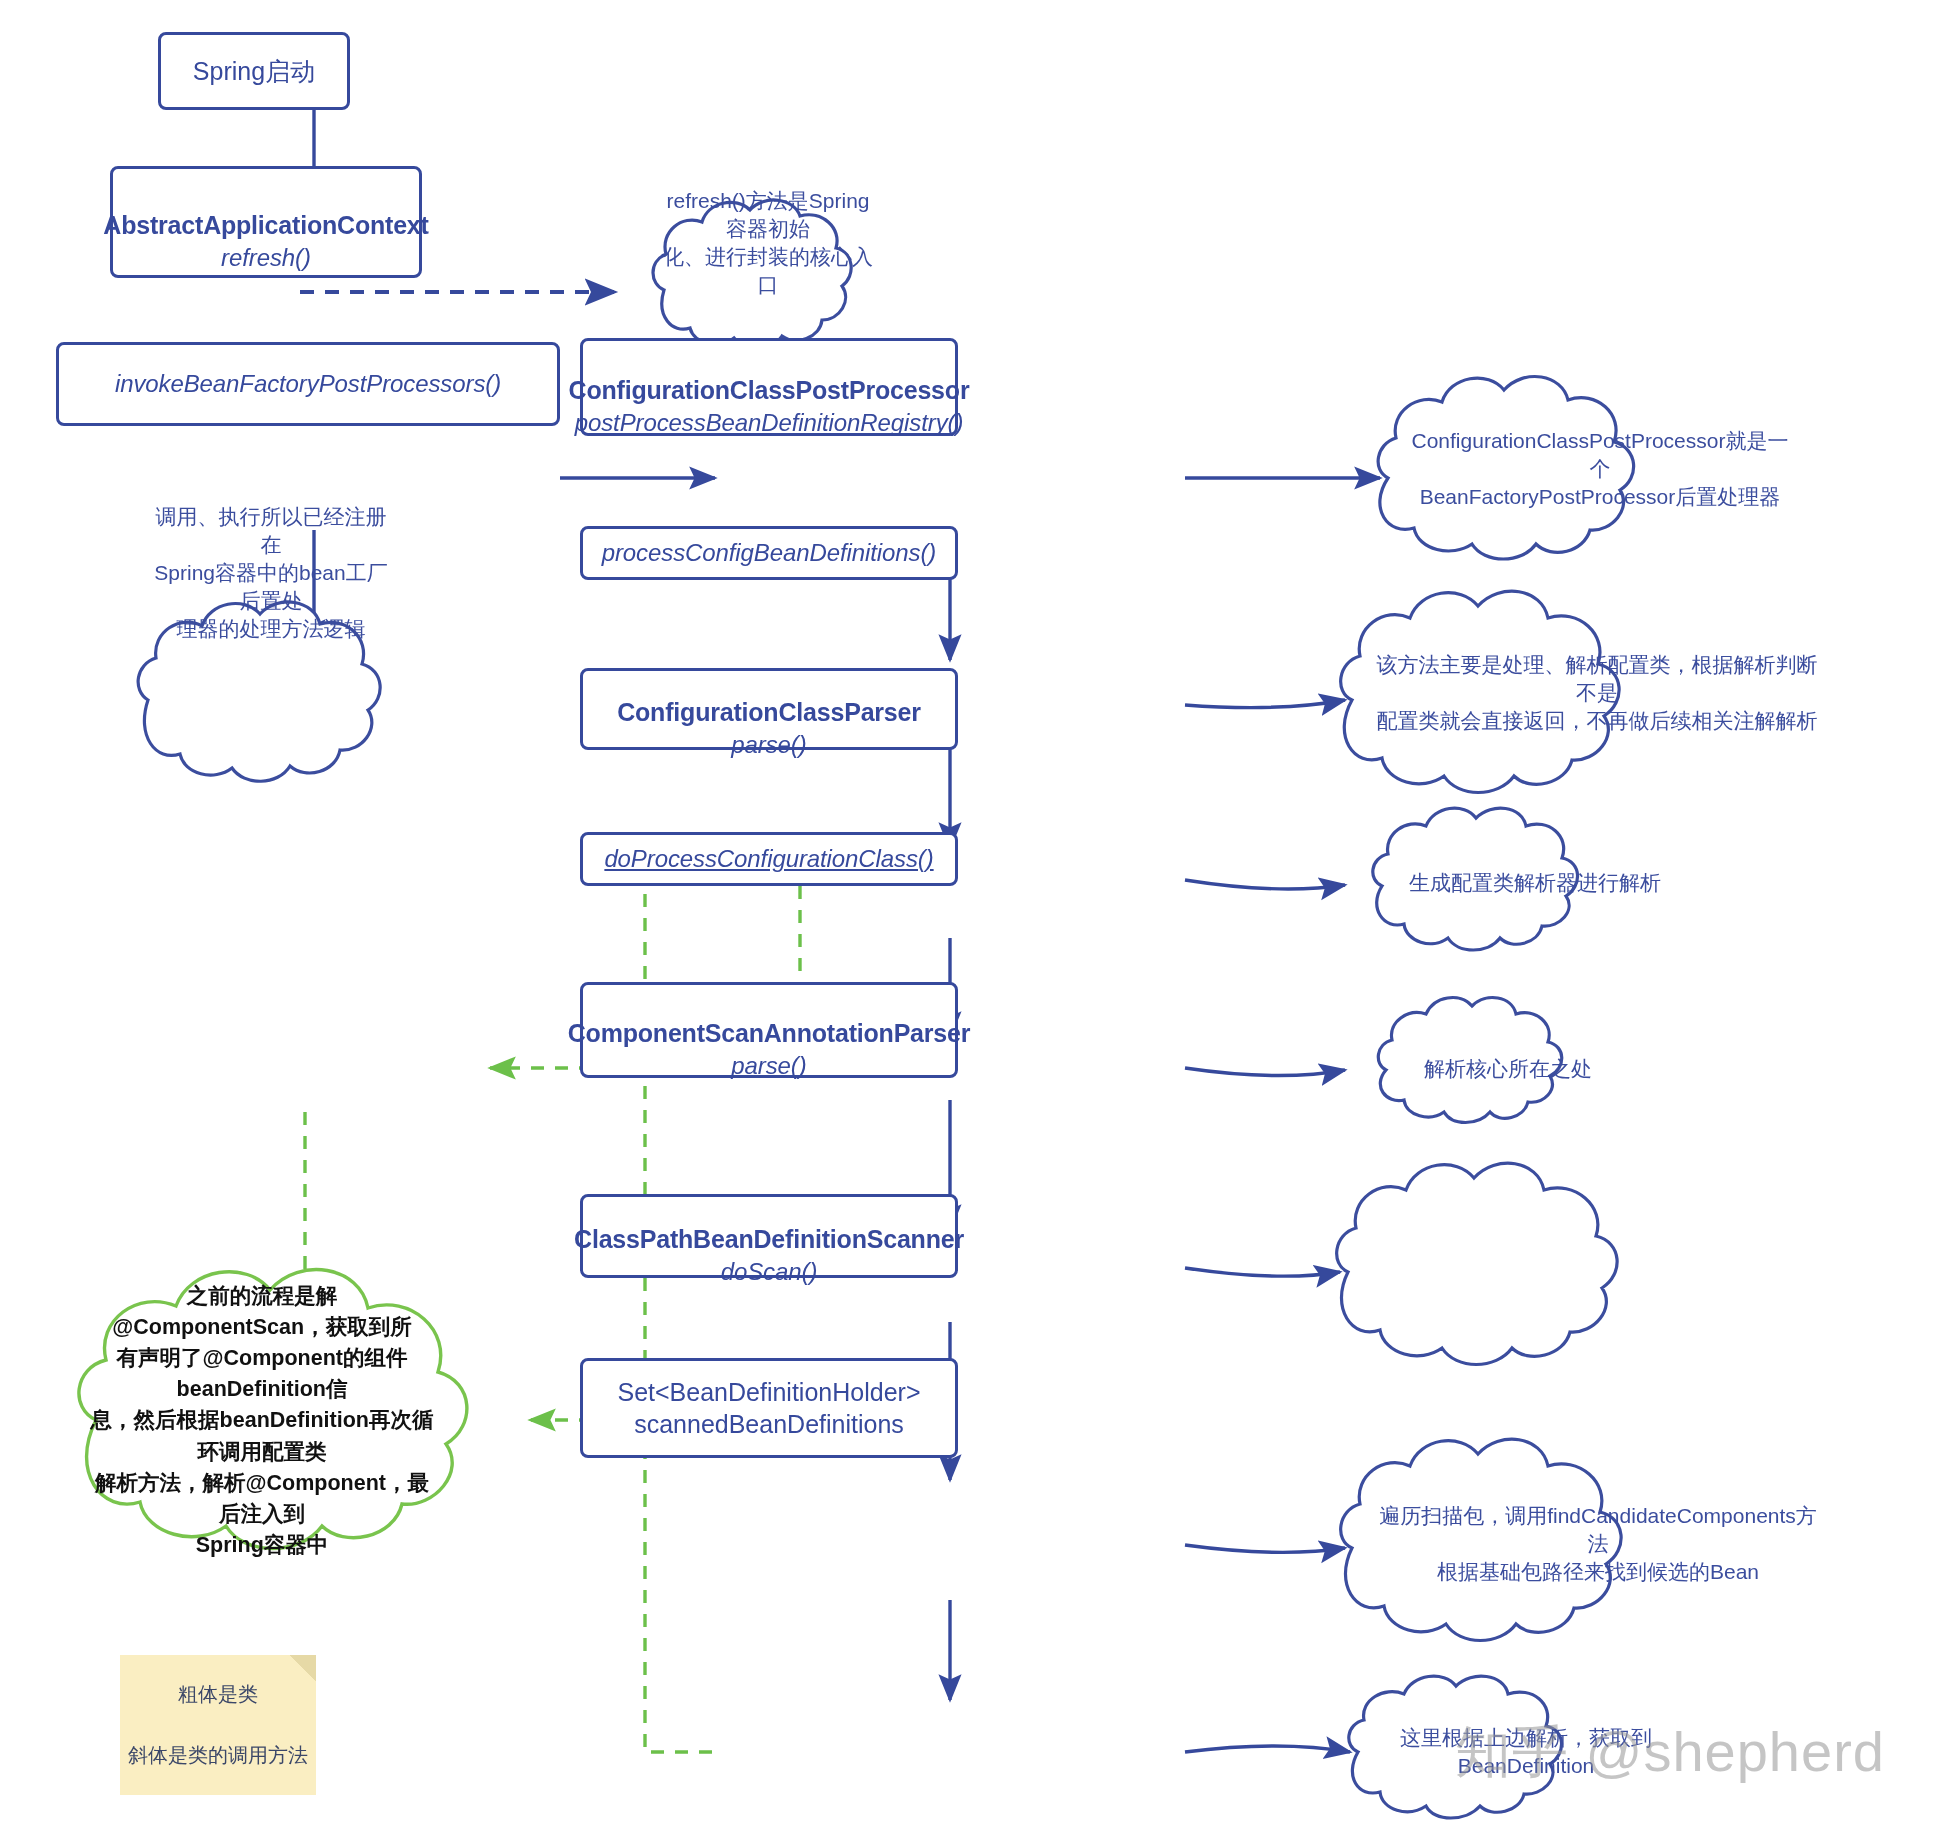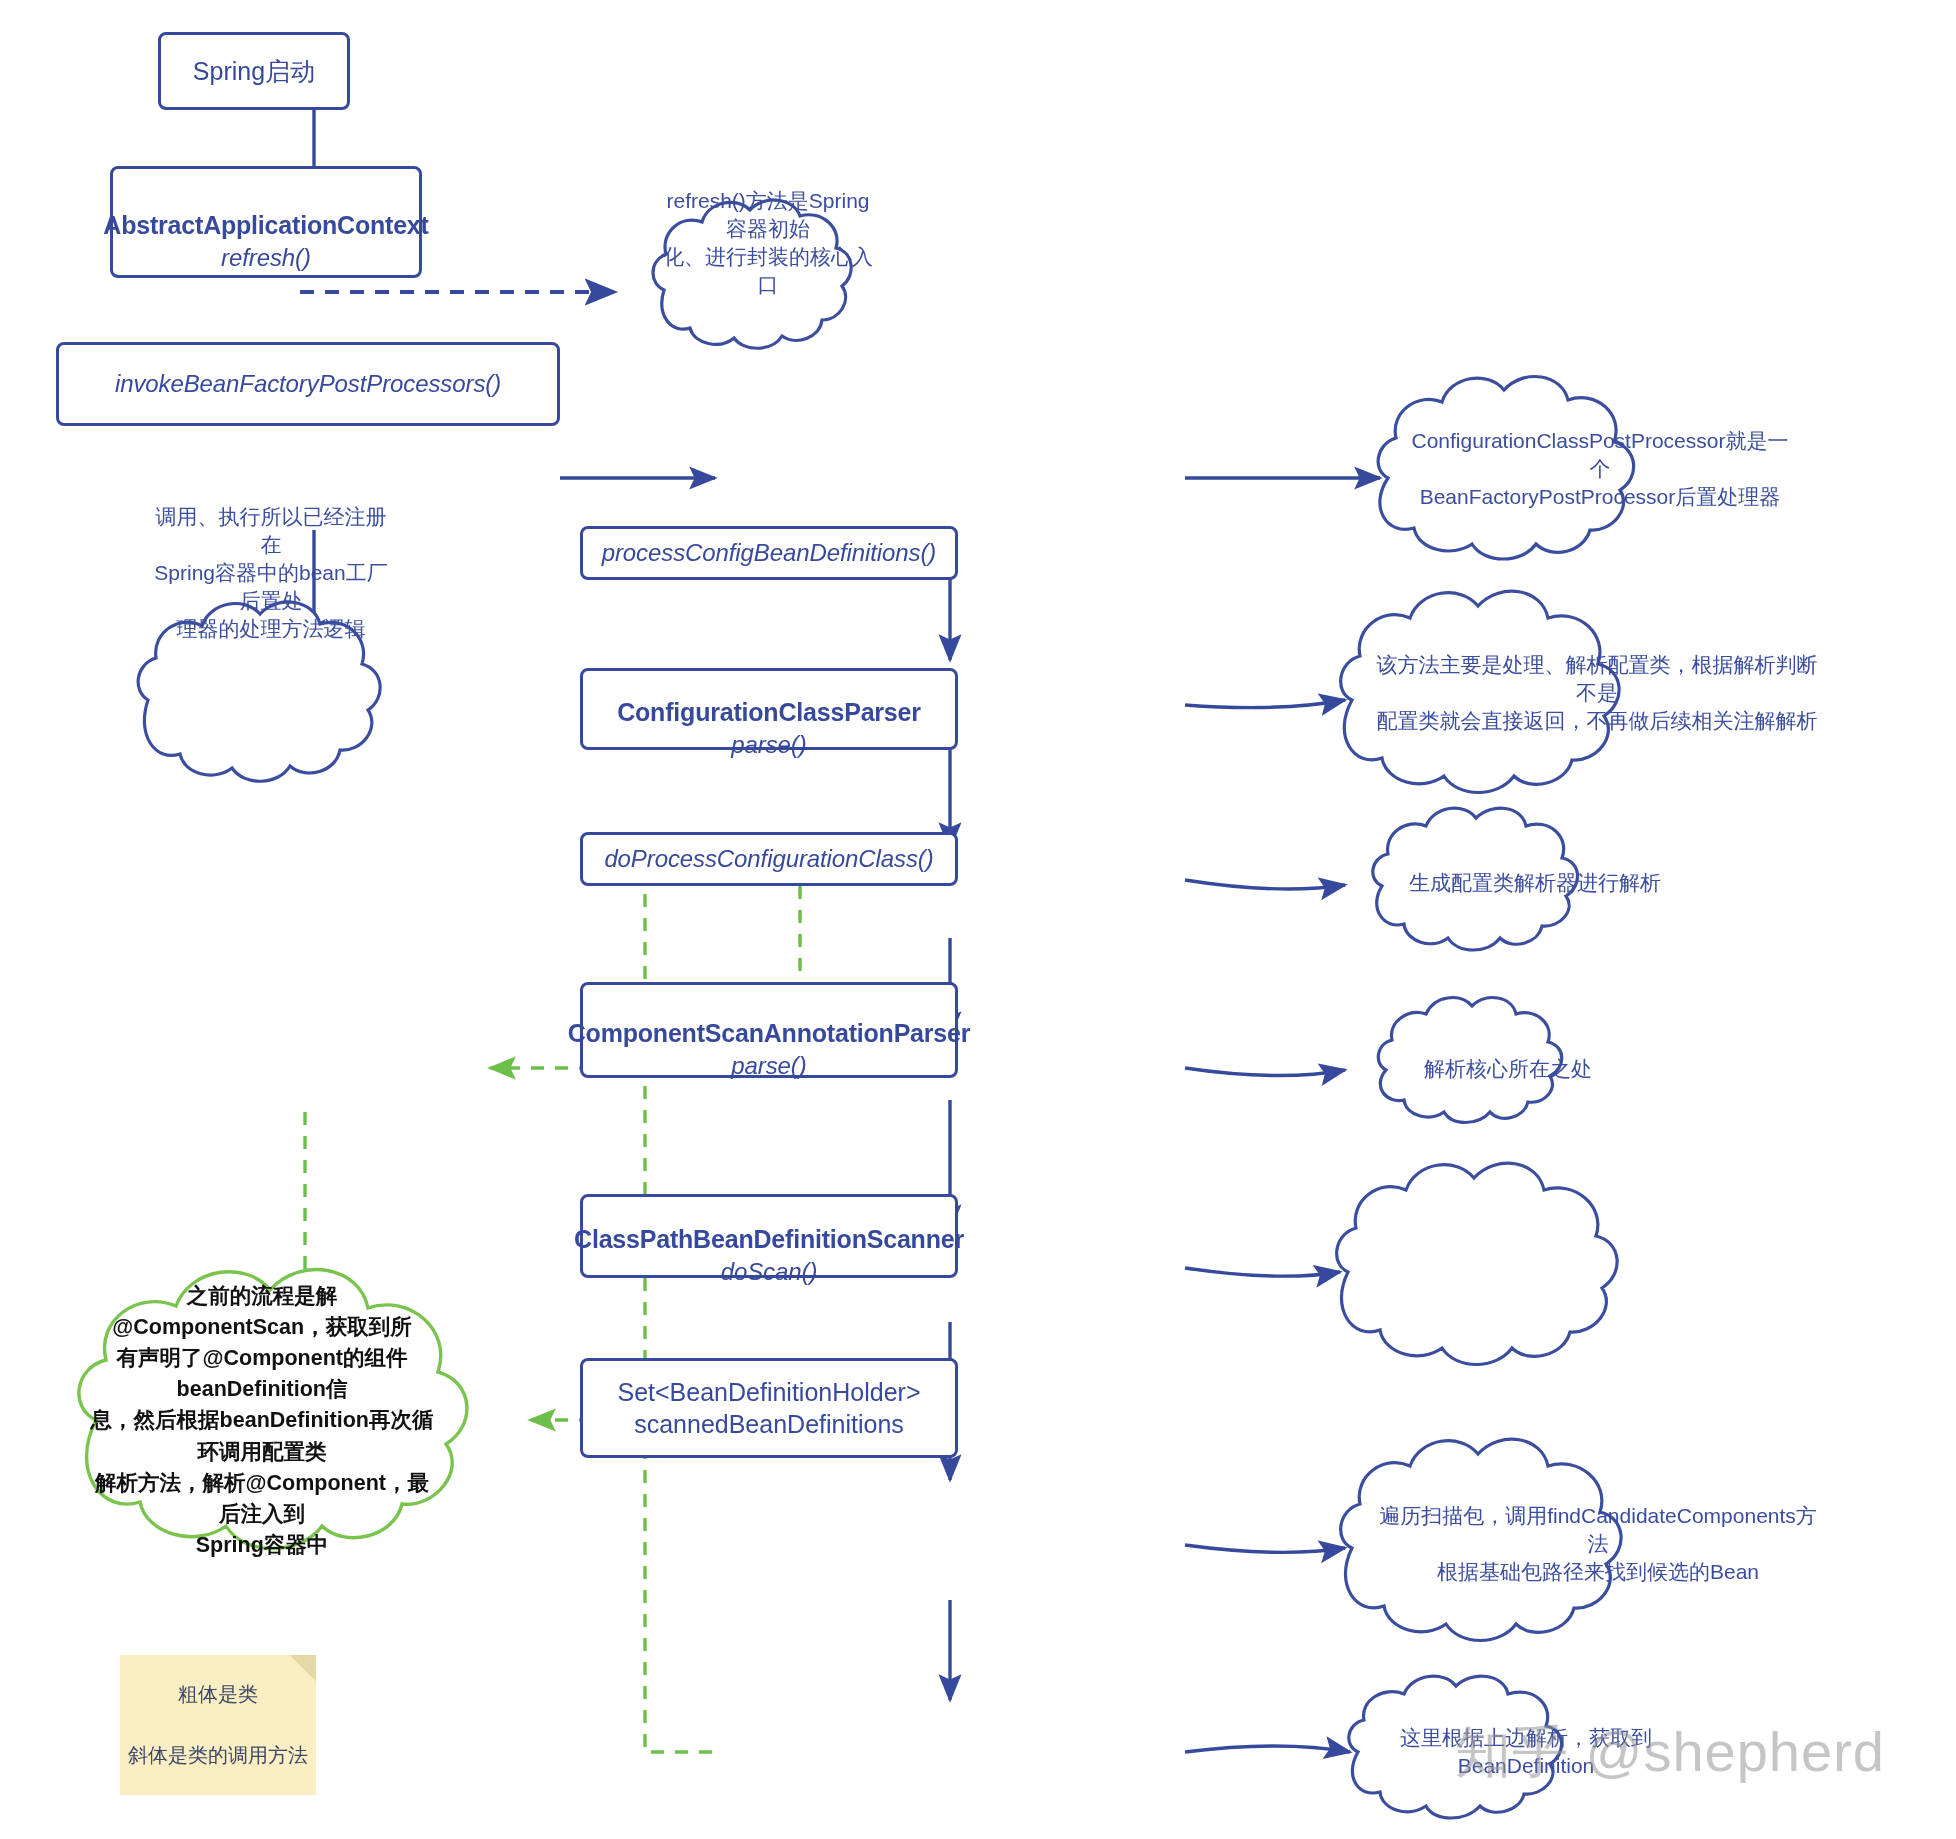--- a/index.html
+++ b/index.html
@@ -254,31 +254,35 @@
 
   <div class="node" style="left:110px; top:166px; width:312px; height:112px;">
     <div class="cls">AbstractApplicationContext</div>
     <div class="mth">refresh()</div>
   </div>
 
   <div class="node" style="left:56px; top:342px; width:504px; height:84px;">
     <div class="mth">invokeBeanFactoryPostProcessors()</div>
   </div>
 
+  <div class="node" style="left:580px; top:338px; width:378px; height:98px;">
+    <div class="cls">ConfigurationClassPostProcessor</div>
+    <div class="mth">postProcessBeanDefinitionRegistry()</div>
+  </div>
 
   <div class="node" style="left:580px; top:526px; width:378px; height:54px;">
     <div class="mth">processConfigBeanDefinitions()</div>
   </div>
 
   <div class="node" style="left:580px; top:668px; width:378px; height:82px;">
     <div class="cls">ConfigurationClassParser</div>
     <div class="mth">parse()</div>
   </div>
 
-  <div class="node" style="left:580px; top:832px; width:378px; height:54px;">
+  <div class="node" style="left:580px; top:832px; width:378px; height:54px;text-decoration:underline;">
     <div class="mth">doProcessConfigurationClass()</div>
   </div>
 
 
   <div class="node" style="left:580px; top:982px; width:378px; height:96px;">
     <div class="cls">ComponentScanAnnotationParser</div>
     <div class="mth">parse()</div>
   </div>
 
   <div class="node" style="left:580px; top:1194px; width:378px; height:84px;">

